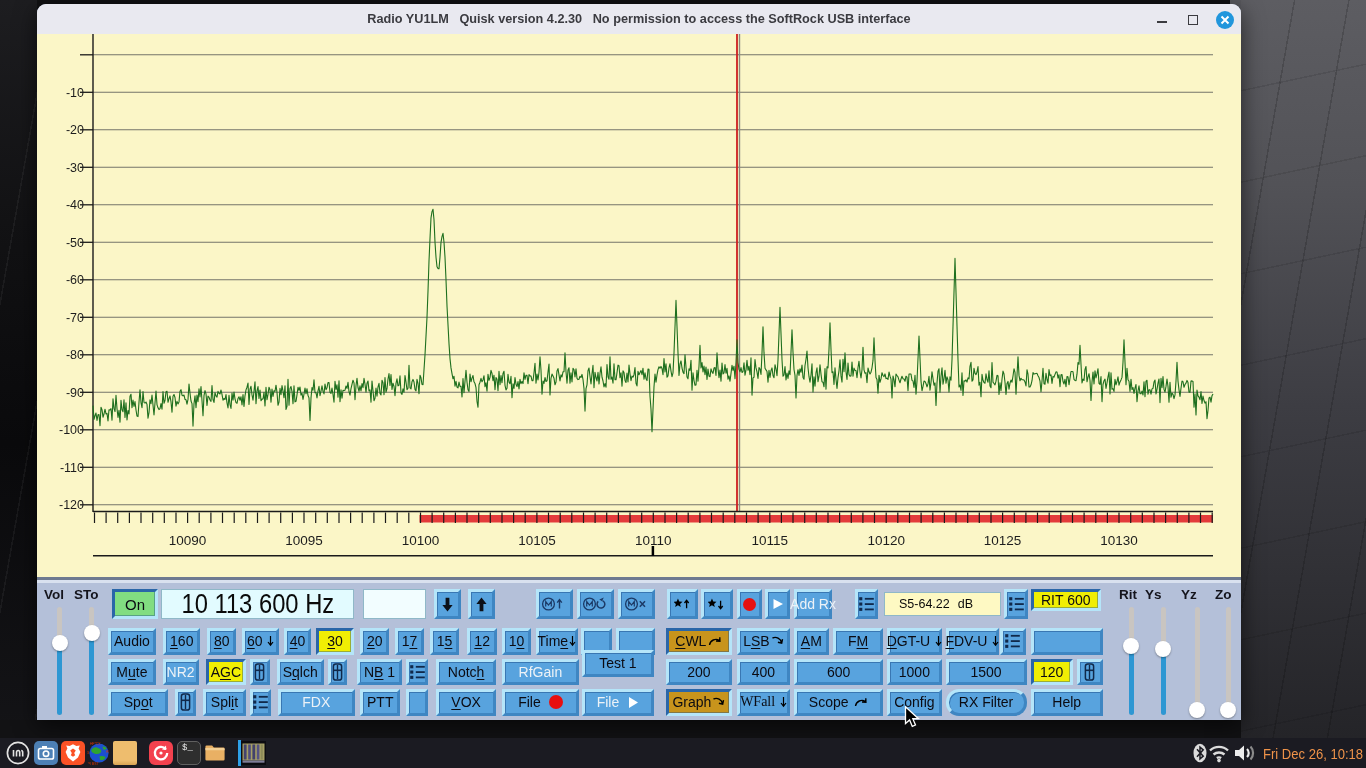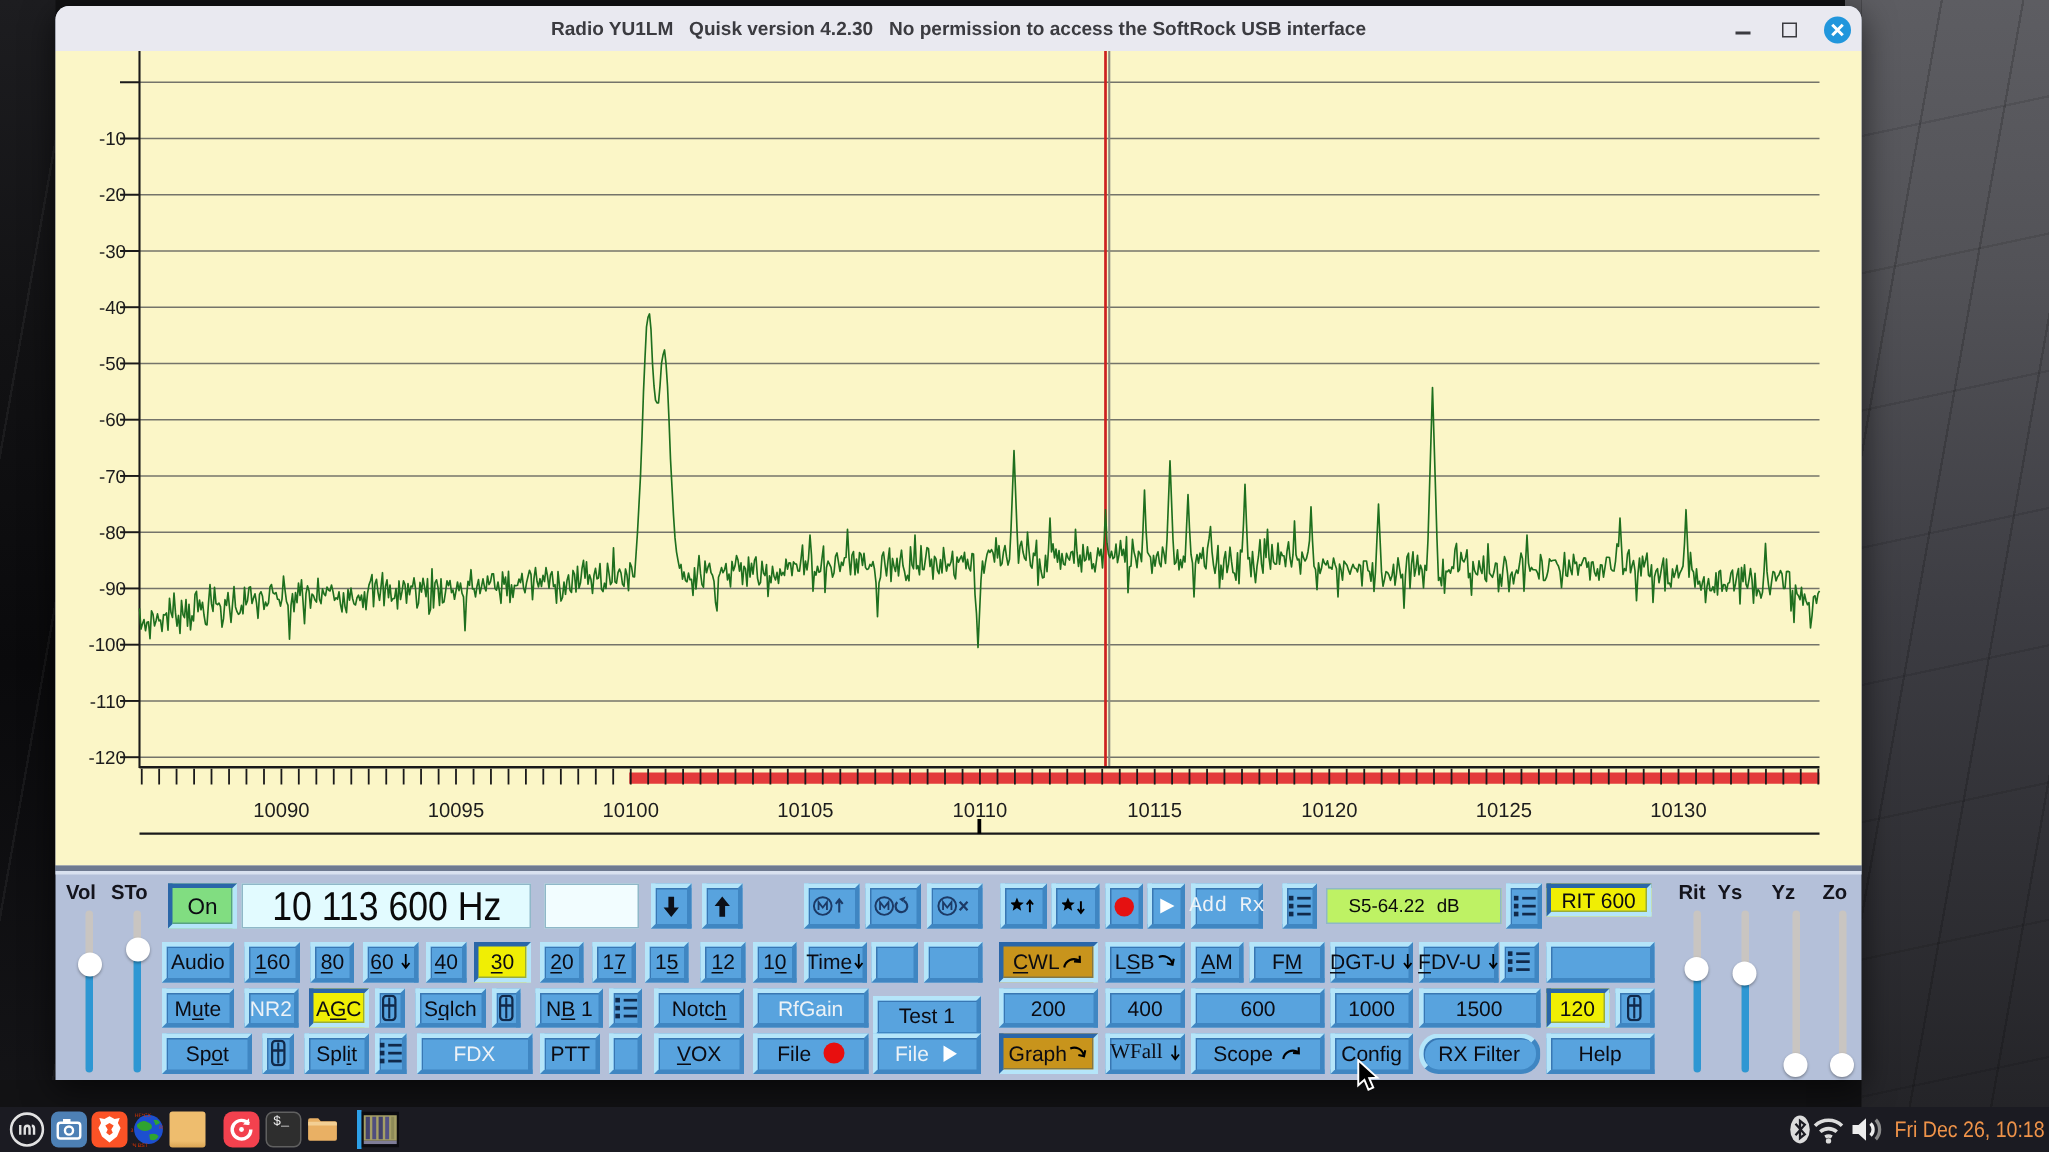--- a/index.html
+++ b/index.html
@@ -238,32 +238,32 @@
       <path d="M12.6 11.2 L12.6 3.8 M10.5 6 L12.6 3.4 L14.7 6" stroke="#000" stroke-width="1.3" fill="none"></path>
     </svg></div>
 <div class="b " style="left:701px;top:589px;width:31.5px;height:30px;"><svg width="17" height="15" viewBox="0 0 17 15">
       <path d="M5 14.2 L6.1 9.4 L2.4 6.2 L7.3 5.8 L9.2 1.2 L11.1 5.8 L16 6.2 L12.3 9.4 L13.4 14.2 L9.2 11.6 Z" fill="#000" transform="translate(-2.2,0.6) scale(0.67)"></path>
       <path d="M12.6 3.8 L12.6 11.2 M10.5 9 L12.6 11.6 L14.7 9" stroke="#000" stroke-width="1.3" fill="none"></path>
     </svg></div>
 <div class="b " style="left:737px;top:589px;width:24.5px;height:30px;"><div style="width:13px;height:13px;border-radius:50%;background:#e51111"></div></div>
 <div class="b " style="left:765px;top:589px;width:25px;height:30px;"><svg width="12" height="12" viewBox="0 0 12 12">
       <path d="M1.5 1 L11 6 L1.5 11 Z" fill="#fff"></path>
     </svg></div>
-<div class="b dis" style="left:794px;top:589px;width:48px;height:30px;font-family:Liberation Mono, monospace;">Add Rx</div>
+<div class="b dis" style="left:794px;top:589px;width:38px;height:30px;">Add Rx</div>
 <div class="b " style="left:855px;top:589px;width:23px;height:30px;"><svg width="15" height="16" viewBox="0 0 15 16">
       <g fill="#10294a">
         <rect x="0.2" y="1.2" width="3.1" height="3.1"></rect>
         <rect x="5.8" y="1.9" width="9" height="1.8"></rect>
         <rect x="0.2" y="6.5" width="3.1" height="3.1"></rect>
         <rect x="5.8" y="7.2" width="9" height="1.8"></rect>
         <rect x="0.2" y="11.8" width="3.1" height="3.1"></rect>
         <rect x="5.8" y="12.5" width="9" height="1.8"></rect>
       </g>
     </svg></div>
-<div class="fld" style="left:884px;top:591.5px;width:117px;height:24.5px;font-size:12.5px;justify-content:flex-start;background:#bef264">
+<div class="fld" style="left:884px;top:591.5px;width:117px;height:24.5px;font-size:12.5px;justify-content:flex-start;background:#fef9c3">
     <span style="margin-left:14px">S5</span>
     <span style="">-64.22</span>
     <span style="margin-left:8px">dB</span>
   </div>
 <div class="b " style="left:1004px;top:589px;width:24px;height:30px;"><svg width="15" height="16" viewBox="0 0 15 16">
       <g fill="#10294a">
         <rect x="0.2" y="1.2" width="3.1" height="3.1"></rect>
         <rect x="5.8" y="1.9" width="9" height="1.8"></rect>
         <rect x="0.2" y="6.5" width="3.1" height="3.1"></rect>
         <rect x="5.8" y="7.2" width="9" height="1.8"></rect>
@@ -330,21 +330,21 @@
         <rect x="0.2" y="1.2" width="3.1" height="3.1"></rect>
         <rect x="5.8" y="1.9" width="9" height="1.8"></rect>
         <rect x="0.2" y="6.5" width="3.1" height="3.1"></rect>
         <rect x="5.8" y="7.2" width="9" height="1.8"></rect>
         <rect x="0.2" y="11.8" width="3.1" height="3.1"></rect>
         <rect x="5.8" y="12.5" width="9" height="1.8"></rect>
       </g>
     </svg></div>
 <div class="b " style="left:436.4px;top:658.5px;width:59.4px;height:26.5px;">Notc<u>h</u></div>
 <div class="b dis" style="left:502.2px;top:658.5px;width:76.4px;height:26.5px;">RfGain</div>
-<div class="b " style="left:581.8px;top:664px;width:72.2px;height:26.5px;">Test 1</div>
+<div class="b " style="left:581.8px;top:650px;width:72.2px;height:26.5px;">Test 1</div>
 <div class="b " style="left:108.3px;top:689px;width:59.8px;height:26.5px;">Sp<u>o</u>t</div>
 <div class="b " style="left:175.1px;top:689px;width:20.9px;height:26.5px;"><svg width="13" height="18" viewBox="0 0 13 18">
       <rect x="2.4" y="0.9" width="8.2" height="16.2" rx="2.4" fill="none" stroke="#10294a" stroke-width="1.5"></rect>
       <line x1="6.5" y1="2" x2="6.5" y2="16" stroke="#10294a" stroke-width="1.4"></line>
       <line x1="2.8" y1="7.3" x2="10.2" y2="7.3" stroke="#10294a" stroke-width="1.6"></line>
     </svg></div>
 <div class="b " style="left:202.9px;top:689px;width:43.1px;height:26.5px;">Spl<u>i</u>t</div>
 <div class="b " style="left:250.2px;top:689px;width:20.9px;height:26.5px;"><svg width="15" height="16" viewBox="0 0 15 16">
       <g fill="#10294a">
         <rect x="0.2" y="1.2" width="3.1" height="3.1"></rect>

